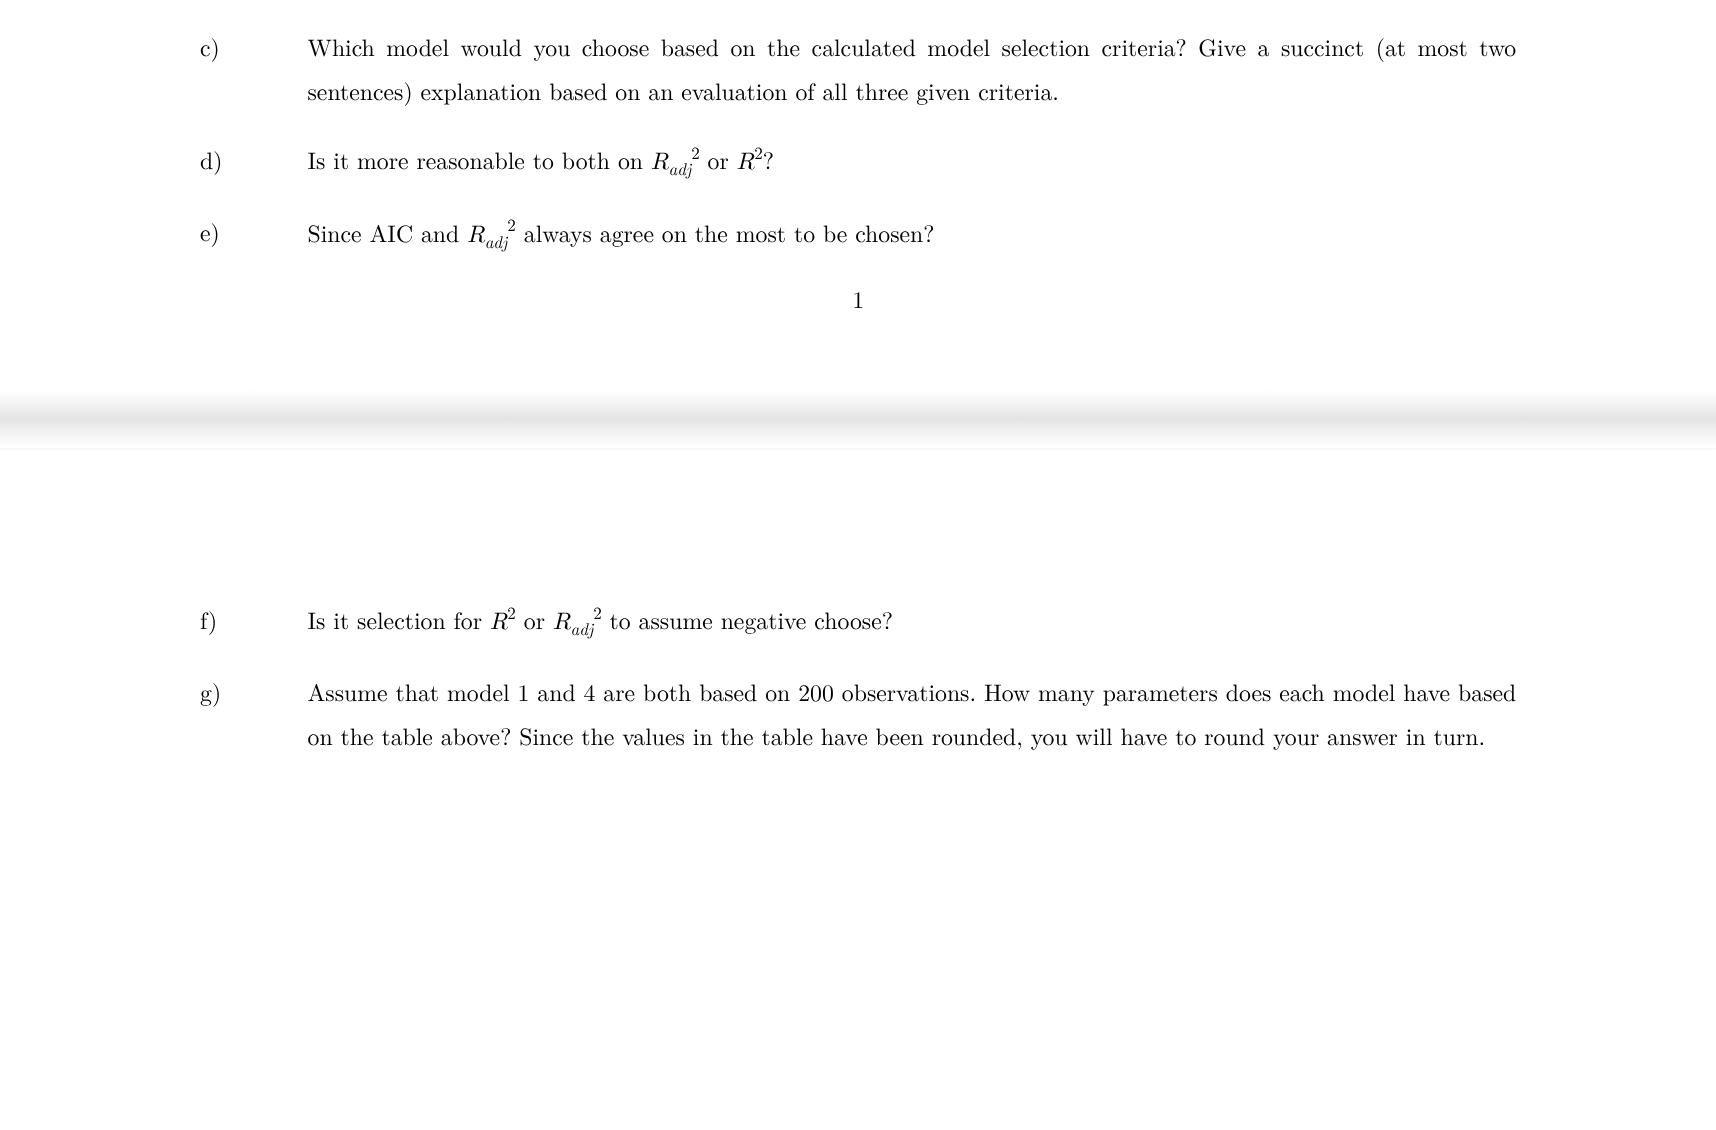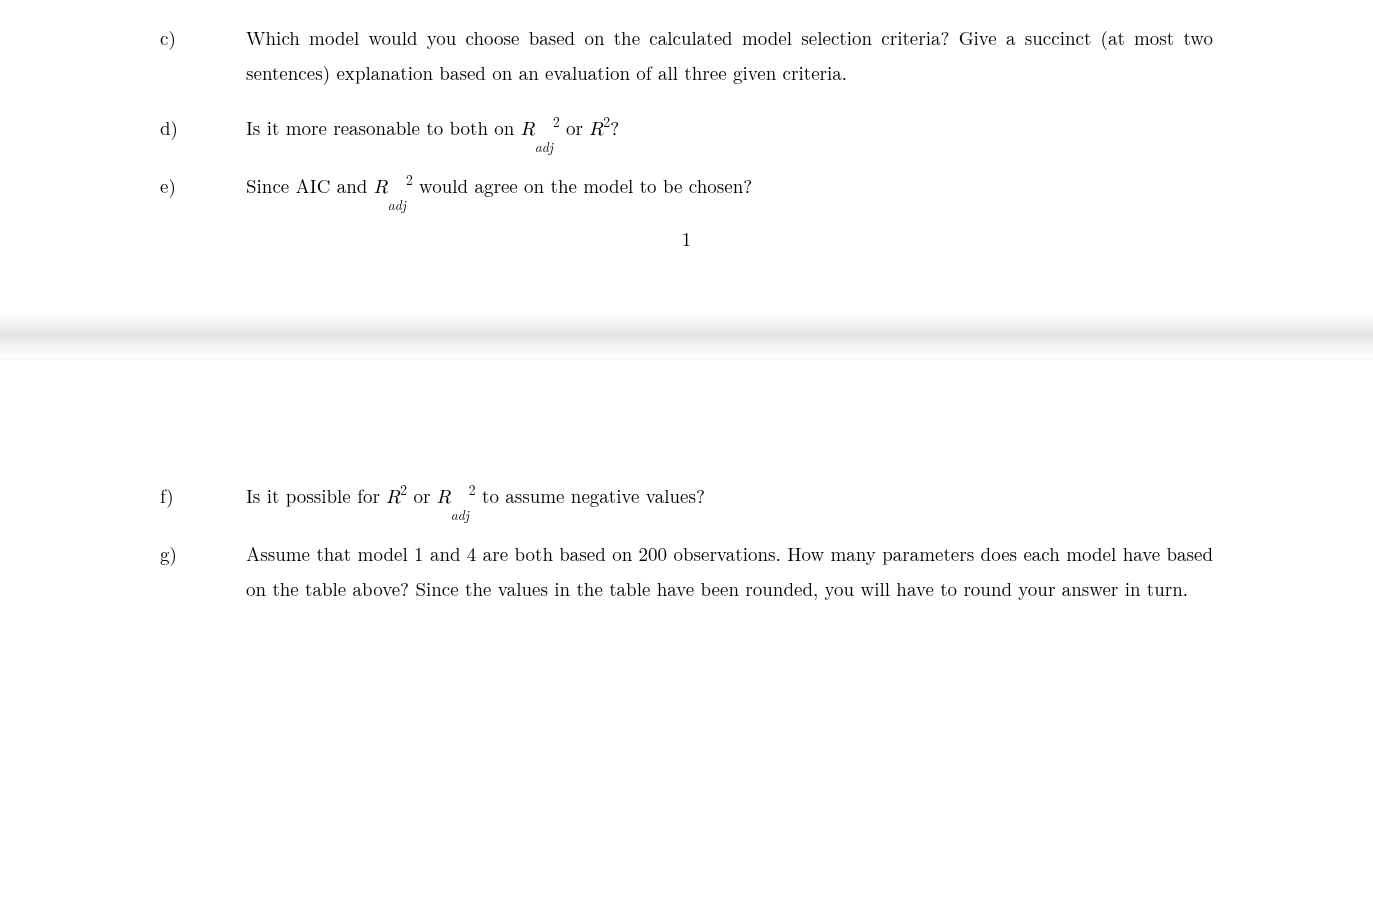--- a/index.html
+++ b/index.html
@@ -44,21 +44,21 @@
   }
   .math-i {
     font-style: italic;
     font-family: "Latin Modern Math", "Computer Modern", Georgia, serif;
   }
   .sub {
     font-style: italic;
     font-size: 0.72em;
     vertical-align: sub;
     position: relative;
-    top: 12px;
+    top: 0;
   }
   .sup {
     font-size: 0.72em;
     vertical-align: super;
     position: relative;
     top: -1px;
   }
   .page-number {
     text-align: center;
     font-size: 19px;
@@ -83,38 +83,38 @@
     <li>
       <span class="marker">d)</span>
       <span class="qtext">
         <span>Is it more reasonable to both on </span><span class="math-i">R</span><span class="sub">adj</span><span class="sup">2</span><span> or </span><span class="math-i">R</span><span class="sup">2</span><span>?</span>
       </span>
     </li>
 
     <li>
       <span class="marker">e)</span>
       <span class="qtext">
-        <span>Since AIC and </span><span class="math-i">R</span><span class="sub">adj</span><span class="sup">2</span><span> would agree on the model to be chosen?</span>
+        <span>Since AIC and </span><span class="math-i">R</span><span class="sub">adj</span><span class="sup">2</span><span> always agree on the most to be chosen?</span>
       </span>
     </li>
 
   </ol>
 
   <div class="page-number">1</div>
 </div>
 
 <div class="page-break"></div>
 
 <div class="page-section">
   <ol class="qlist">
 
     <li>
       <span class="marker">f)</span>
       <span class="qtext">
-        <span>Is it possible for </span><span class="math-i">R</span><span class="sup">2</span><span> or </span><span class="math-i">R</span><span class="sub">adj</span><span class="sup">2</span><span> to assume negative values?</span>
+        <span>Is it selection for </span><span class="math-i">R</span><span class="sup">2</span><span> or </span><span class="math-i">R</span><span class="sub">adj</span><span class="sup">2</span><span> to assume negative choose?</span>
       </span>
     </li>
 
     <li>
       <span class="marker">g)</span>
       <span class="qtext">Assume that model 1 and 4 are both based on 200 observations. How many parameters does each model have based on the table above? Since the values in the table have been rounded, you will have to round your answer in turn.</span>
     </li>
 
   </ol>
 </div>

